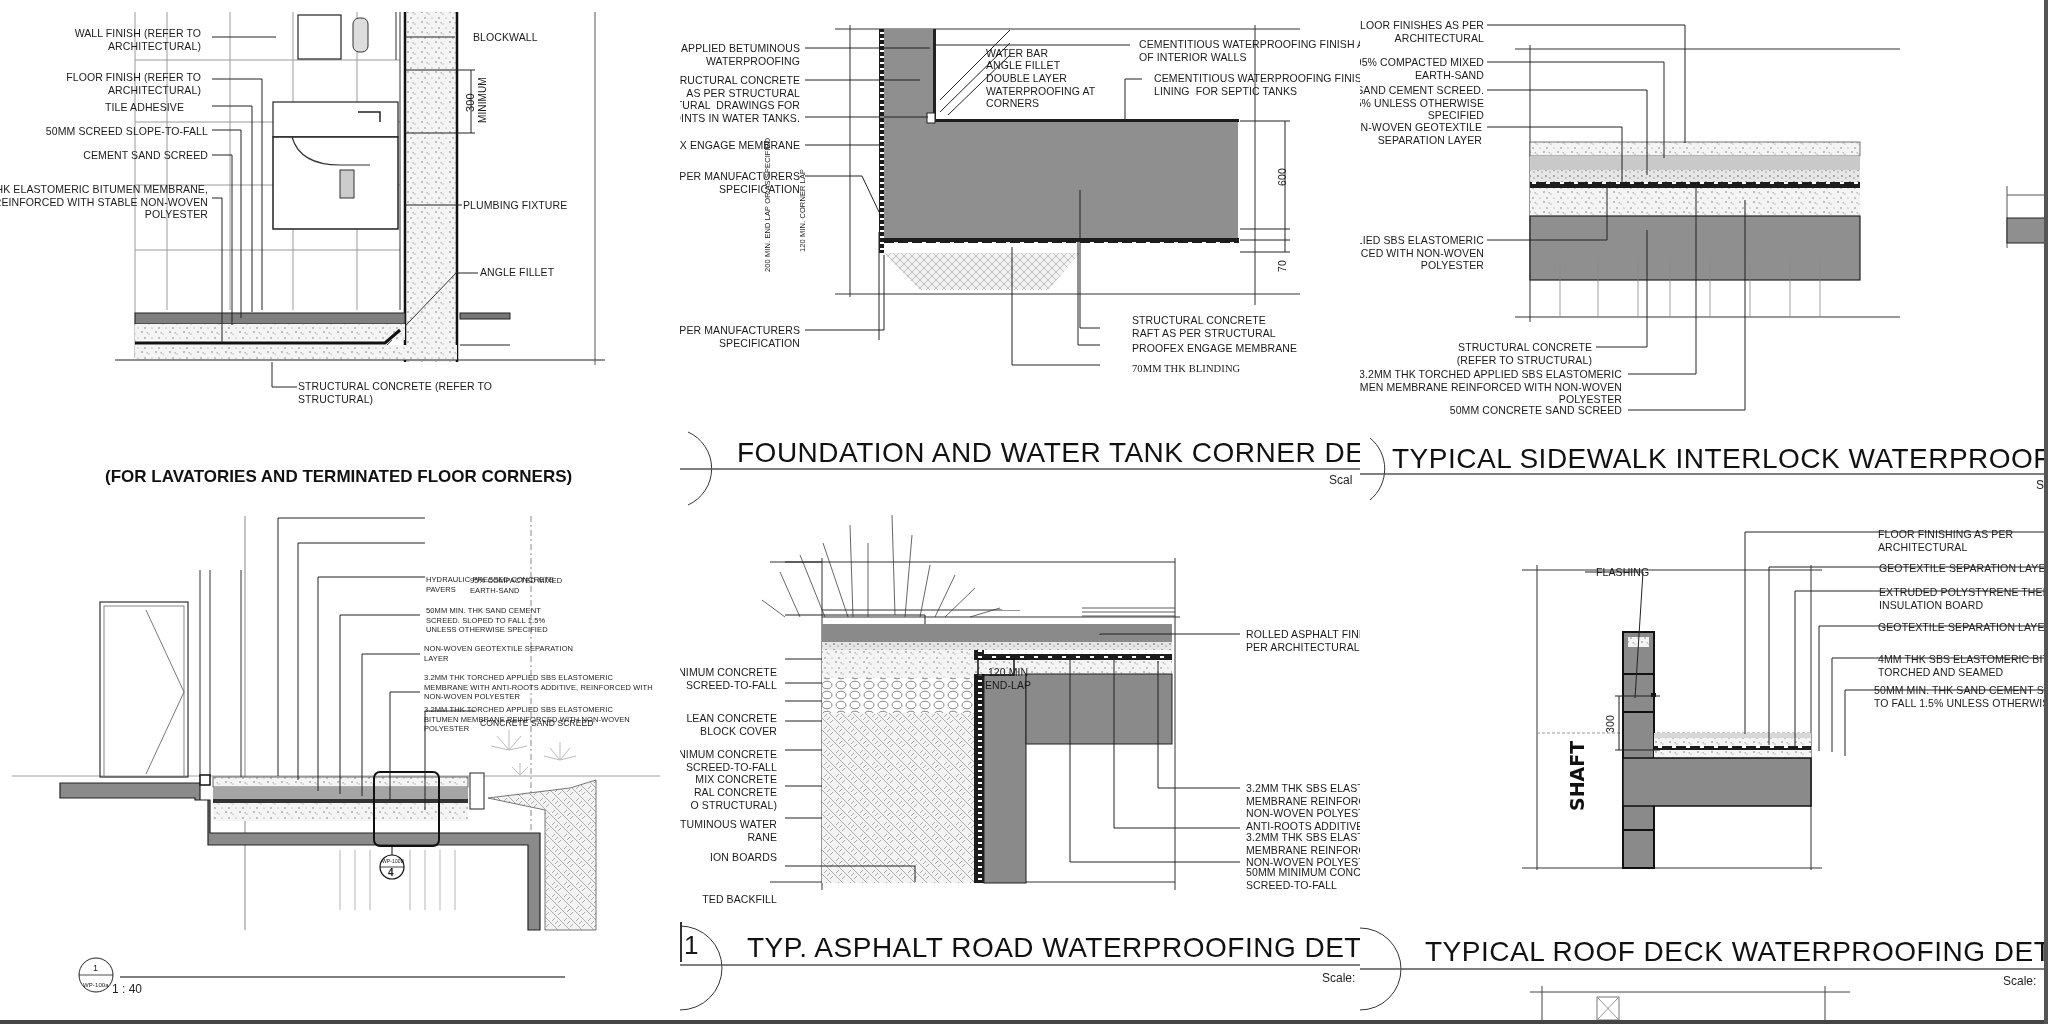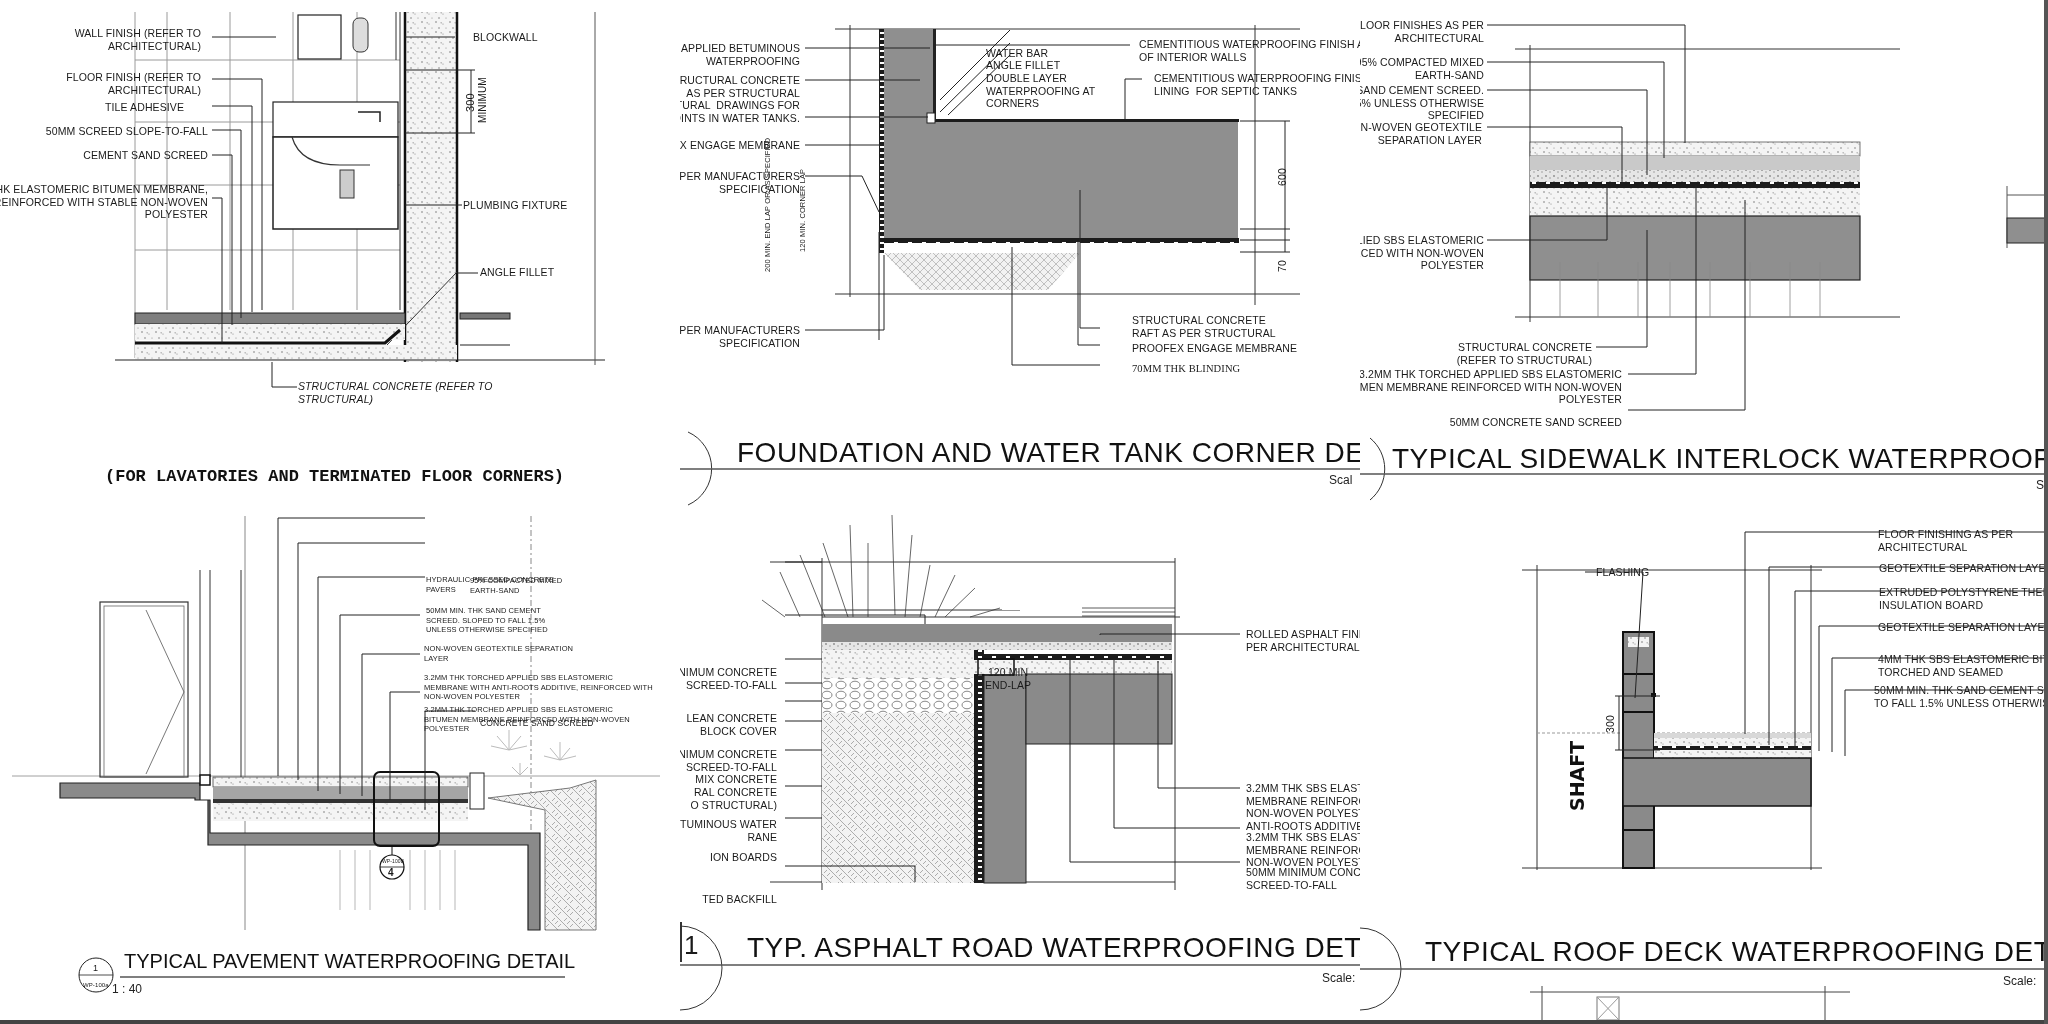--- a/index.html
+++ b/index.html
@@ -4,21 +4,21 @@
 <style>
   html,body{margin:0;padding:0;background:#ffffff;}
   body{width:2048px;height:1024px;position:relative;overflow:hidden;font-family:"DejaVu Sans Condensed","DejaVu Sans",sans-serif;color:#111;}
   .panel{position:absolute;overflow:hidden;background:#fff;}
   .panel svg{position:absolute;left:0;top:0;}
   .lbl{position:absolute;font-family:"Liberation Sans",sans-serif;font-size:10.5px;line-height:12.5px;color:#1a1a1a;letter-spacing:0.1px;white-space:pre;text-transform:uppercase;}
   .lbl.r{text-align:right;}
   .lbl.sm{font-size:7.5px;line-height:9.5px;}
   .title{position:absolute;font-family:"Liberation Sans",sans-serif;font-size:28px;letter-spacing:0.5px;color:#111;white-space:nowrap;}
   .scale{position:absolute;font-family:"Liberation Sans",sans-serif;font-size:12px;color:#222;white-space:nowrap;}
-  .subhead{position:absolute;font-family:Liberation Mono, monospace;font-weight:bold;font-size:17px;color:#111;white-space:nowrap;text-align:center;}
+  .subhead{position:absolute;font-family:Liberation Sans, sans-serif;font-weight:bold;font-size:17px;color:#111;white-space:nowrap;text-align:center;}
   .vert{position:absolute;transform:rotate(-90deg);transform-origin:left top;font-family:"Liberation Sans",sans-serif;white-space:nowrap;}
   .bottom-rule{position:absolute;left:0;top:1020px;width:2048px;height:4px;background:#444;}
   .right-rule{position:absolute;left:2044px;top:0;width:4px;height:1024px;background:#555;}
 </style>
 </head>
 <body>
 
 <svg width="0" height="0" style="position:absolute">
   <defs>
     <pattern id="speckle" width="14" height="10" patternUnits="userSpaceOnUse">
@@ -119,21 +119,21 @@
 ARCHITECTURAL)</div>
   <div class="lbl r" style="right:496px;top:101px;">TILE ADHESIVE</div>
   <div class="lbl r" style="right:472px;top:125px;">50mm SCREED SLOPE-TO-FALL</div>
   <div class="lbl r" style="right:472px;top:149px;">CEMENT SAND SCREED</div>
   <div class="lbl r" style="right:472px;top:183px;">IM THK ELASTOMERIC BITUMEN MEMBRANE,
 REINFORCED WITH STABLE NON-WOVEN
 POLYESTER</div>
   <div class="lbl" style="left:473px;top:31px;">BLOCKWALL</div>
   <div class="lbl" style="left:463px;top:199px;">PLUMBING FIXTURE</div>
   <div class="lbl" style="left:480px;top:266px;">ANGLE FILLET</div>
-  <div class="lbl" style="left:298px;top:380px;font-style:italic;">STRUCTURAL CONCRETE (REFER TO
+  <div class="lbl" style="left:298px;top:380px;">STRUCTURAL CONCRETE (REFER TO
 STRUCTURAL)</div>
   <div class="vert lbl" style="left:464px;top:112px;font-size:11px;">300</div>
   <div class="vert lbl" style="left:477px;top:123px;font-size:10px;">MINIMUM</div>
   <div class="subhead" style="left:105px;top:467px;">(FOR LAVATORIES AND TERMINATED FLOOR CORNERS)</div>
 </div>
 
 <div class="panel" style="left:680px;top:0;width:680px;height:510px;">
   <svg width="680" height="510">
     <line x1="155" y1="29" x2="620" y2="29" stroke="#333" stroke-width="1"></line>
     <line x1="170" y1="25" x2="170" y2="297" stroke="#333" stroke-width="1"></line>
@@ -266,21 +266,21 @@
   <div class="lbl r" style="right:566px;top:121px;">NON-WOVEN GEOTEXTILE
 SEPARATION LAYER</div>
   <div class="lbl r" style="right:564px;top:234px;">APPLIED SBS ELASTOMERIC
 INFORCED WITH NON-WOVEN
 POLYESTER</div>
   <div class="lbl r" style="right:456px;top:341px;">STRUCTURAL CONCRETE
 (REFER TO STRUCTURAL)</div>
   <div class="lbl r" style="right:426px;top:368px;">3.2mm THK TORCHED APPLIED SBS ELASTOMERIC
 BITUMEN MEMBRANE REINFORCED WITH NON-WOVEN
 POLYESTER</div>
-  <div class="lbl r" style="right:426px;top:416px;">50mm CONCRETE SAND SCREED</div>
+  <div class="lbl r" style="right:426px;top:404px;">50mm CONCRETE SAND SCREED</div>
   <div class="title" style="left:32px;top:443px;">TYPICAL SIDEWALK INTERLOCK WATERPROOFING DET</div>
   <div class="scale" style="left:676px;top:478px;">S</div>
 </div>
 
 <div class="panel" style="left:0;top:510px;width:680px;height:510px;">
   <svg width="680" height="510">
     <line x1="245" y1="6" x2="245" y2="420" stroke="#888" stroke-width="1"></line>
     <line x1="531" y1="6" x2="531" y2="420" stroke="#888" stroke-width="1" stroke-dasharray="6 3 2 3"></line>
     <line x1="12" y1="266" x2="660" y2="266" stroke="#888" stroke-width="0.8"></line>
 
@@ -352,21 +352,20 @@
   <div class="lbl sm" style="left:382px;top:348px;font-size:5px;line-height:6px;">WP-100B</div>
   <div class="lbl" style="left:388px;top:357px;font-size:10px;font-weight:bold;">4</div>
 
   <svg width="680" height="510" style="pointer-events:none">
     <circle cx="96" cy="465" r="17" fill="#fff" stroke="#222" stroke-width="1"></circle>
     <line x1="79" y1="465" x2="113" y2="465" stroke="#222" stroke-width="0.8"></line>
     <line x1="120" y1="467" x2="565" y2="467" stroke="#555" stroke-width="1.5"></line>
   </svg>
   <div class="lbl" style="left:93px;top:452px;font-size:9px;">1</div>
   <div class="lbl" style="left:83px;top:469px;font-size:6px;text-transform:none;">WP-100a</div>
-  <div class="title" style="left:124px;top:440px;font-size:20px;letter-spacing:0;">TYPICAL PAVEMENT WATERPROOFING DETAIL</div>
   <div class="scale" style="left:112px;top:472px;text-align:center;">1 : 40</div>
 </div>
 
 <div class="panel" style="left:680px;top:510px;width:680px;height:510px;">
   <svg width="680" height="510">
 
     <g stroke="#555" stroke-width="0.9">
       <line x1="170" y1="15" x2="173" y2="107"></line>
         <line x1="212" y1="5" x2="215" y2="105"></line>
       <line x1="143" y1="33" x2="168" y2="107"></line>

